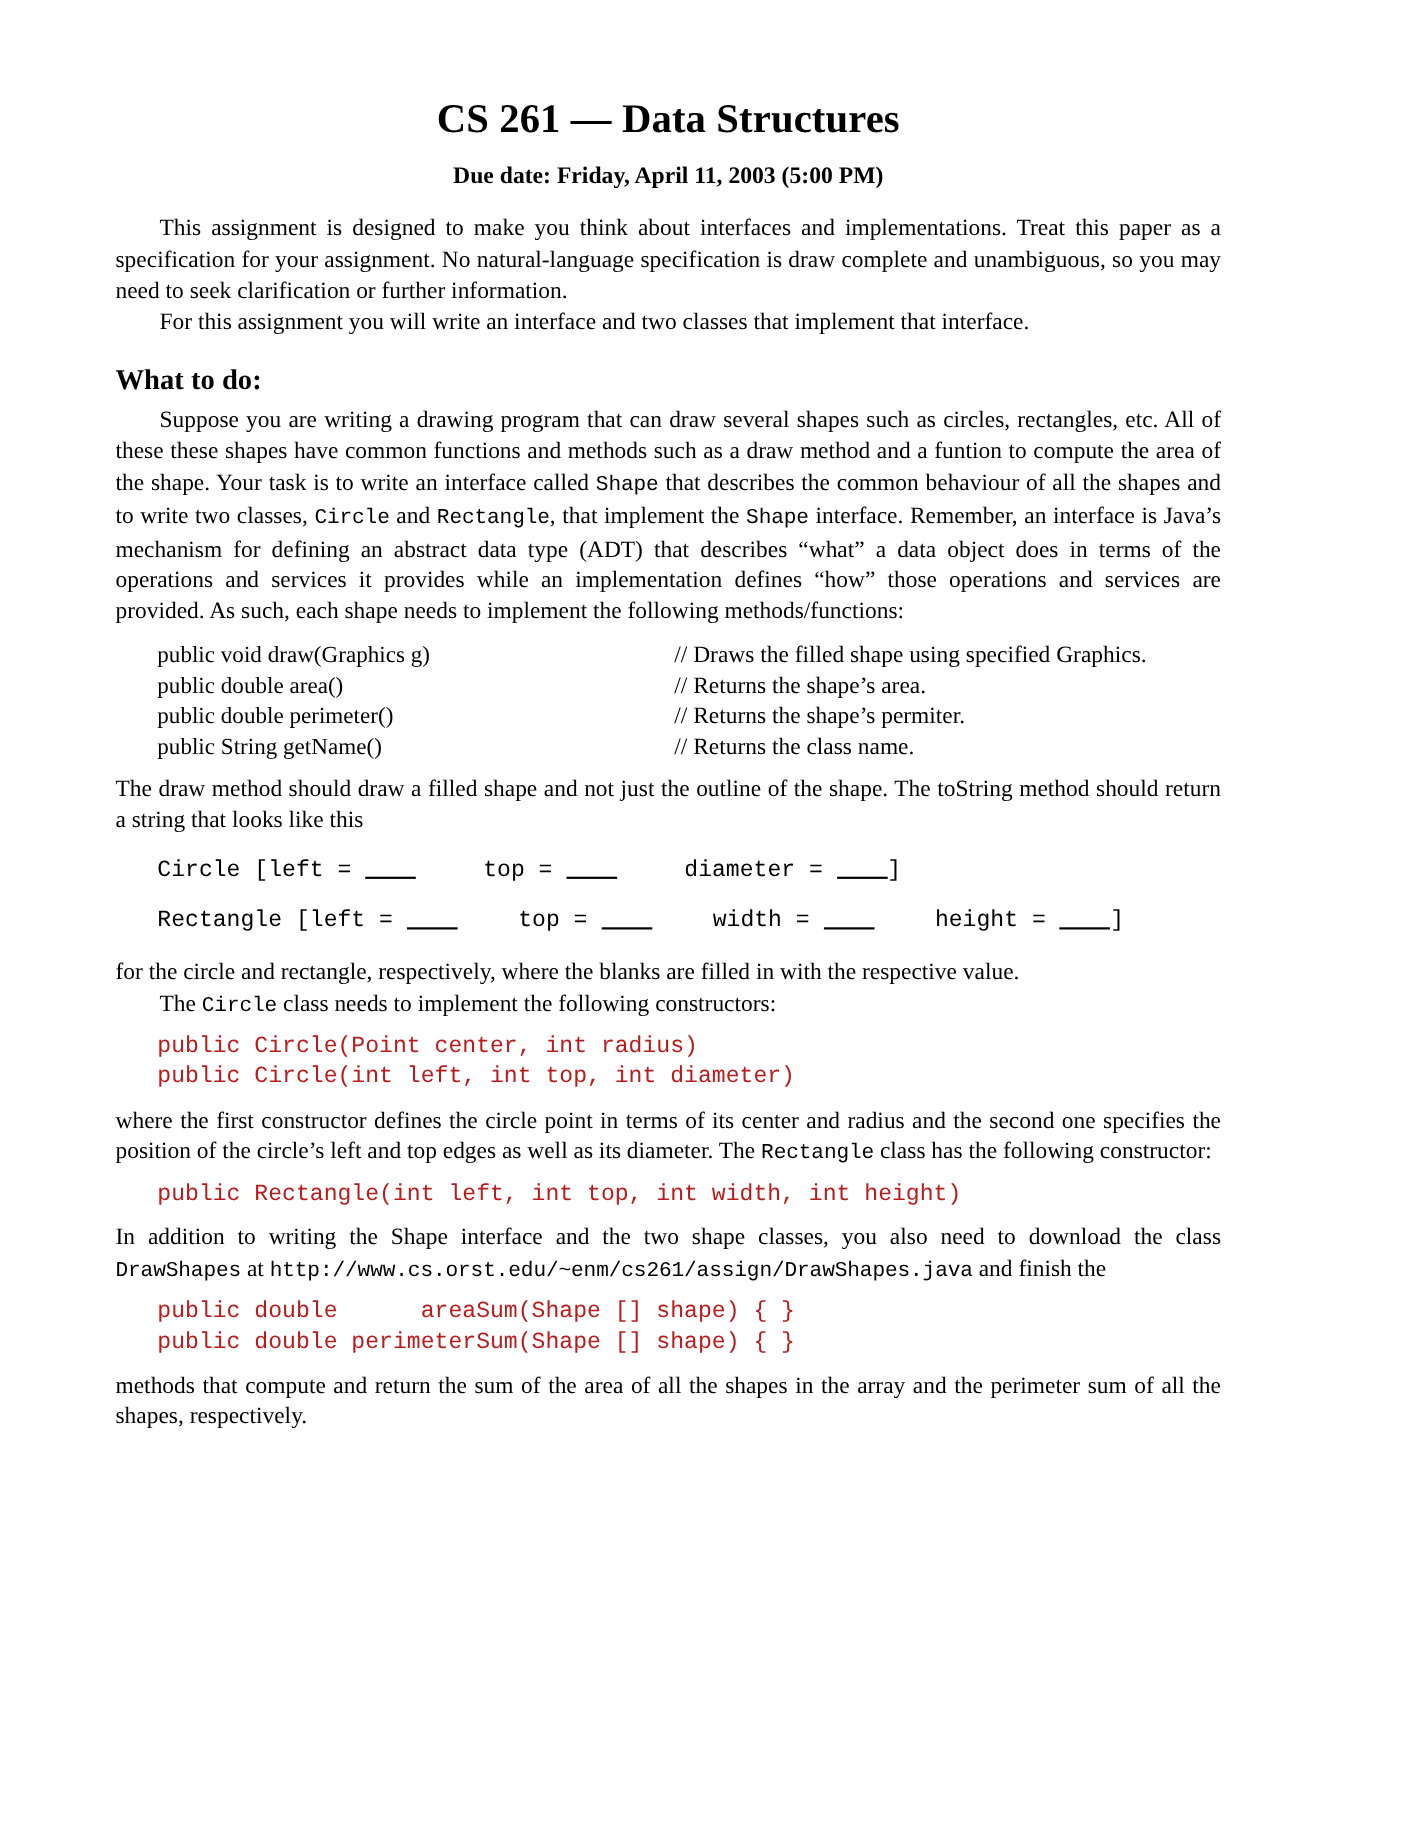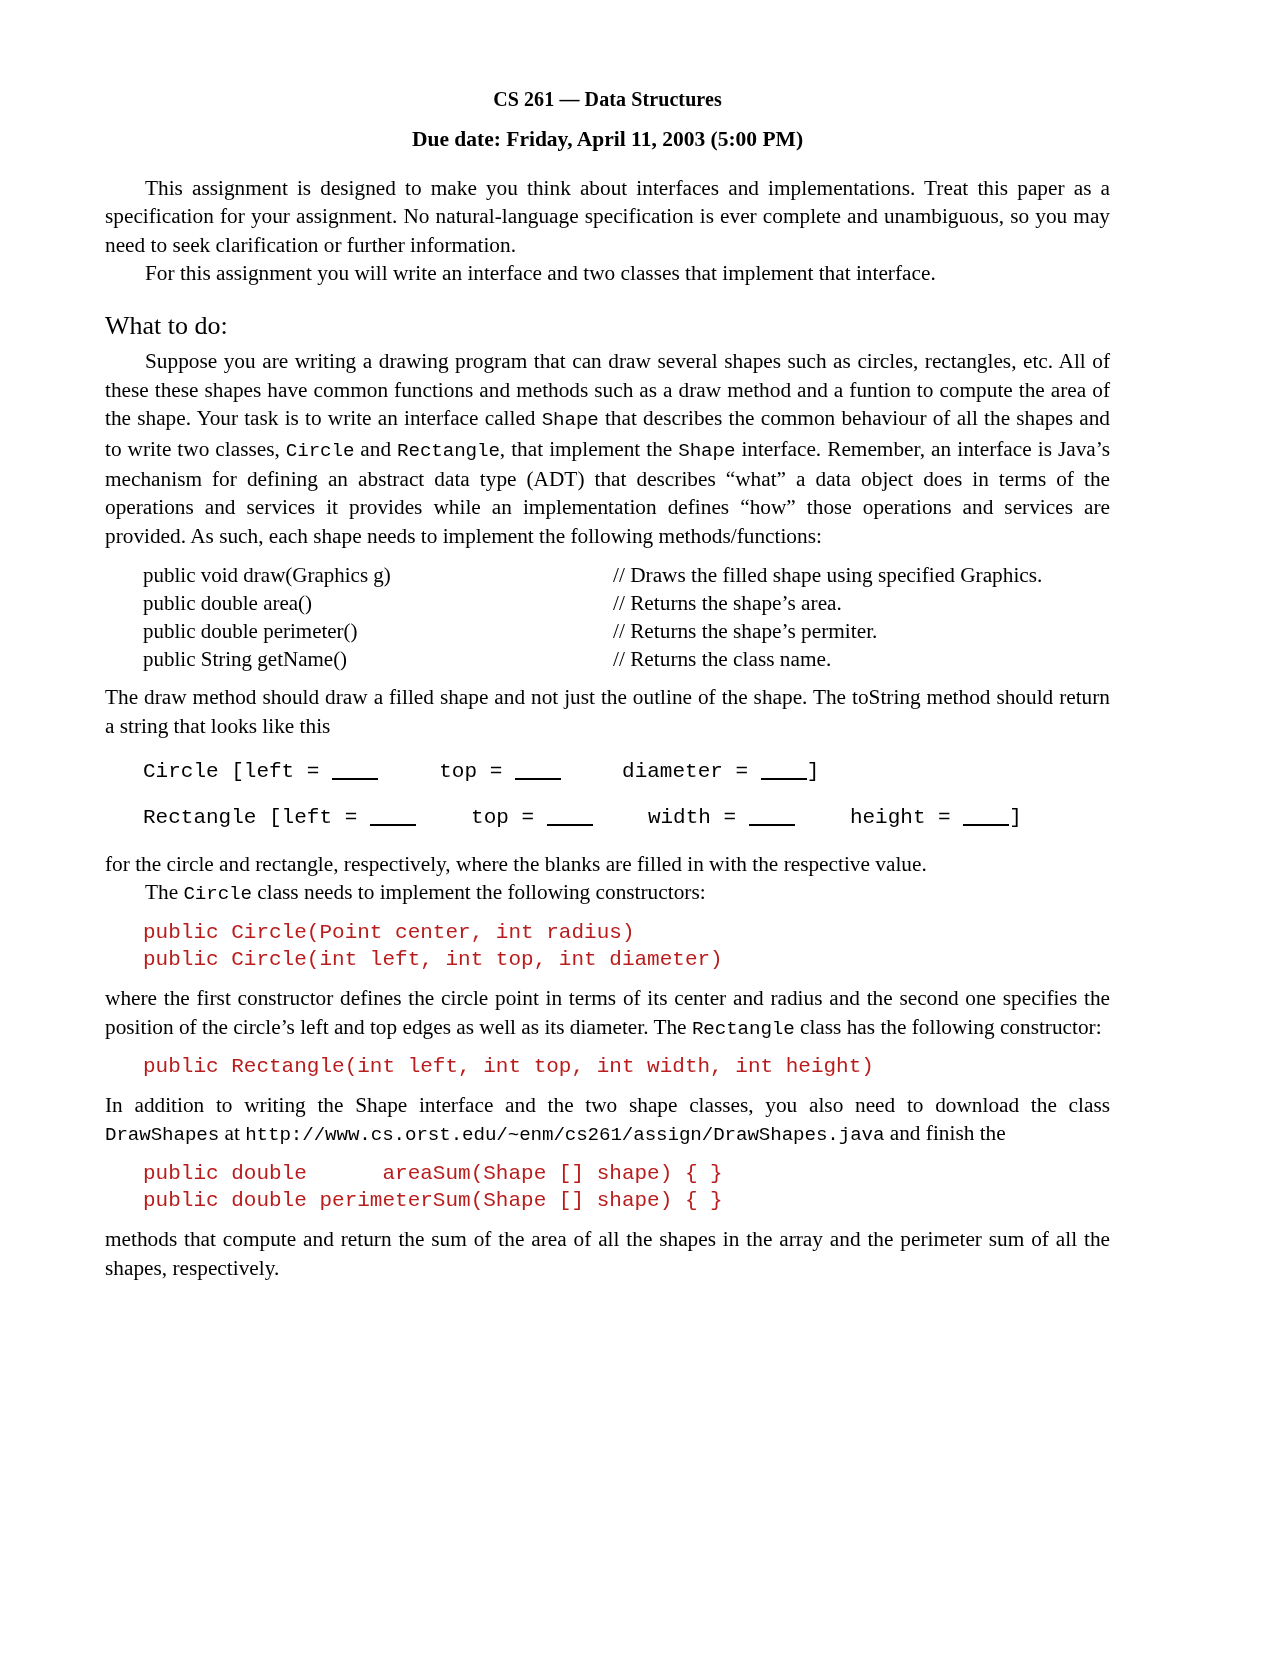--- a/index.html
+++ b/index.html
@@ -16,21 +16,21 @@
   }
   .page {
     width: 1280px;
     height: 1656px;
     box-sizing: border-box;
     padding: 88px 170px 0 105px;
     position: relative;
   }
   .title {
     text-align: center;
-    font-size: 20px;
+    font-size: 37px;
     font-weight: bold;
     letter-spacing: 0.1px;
     margin: 0 0 16px 0;
     line-height: 1.15;
   }
   .subtitle {
     text-align: center;
     font-size: 21.5px;
     font-weight: bold;
     margin: 0 0 14px 0;
@@ -51,21 +51,21 @@
     text-justify: inter-word;
   }
   p.body.indent {
     text-indent: 40px;
   }
   p.body.noindent {
     text-indent: 0;
   }
   h2.section {
     font-size: 26px;
-    font-weight: normal;
+    font-weight: bold;
     margin: 24px 0 6px 0;
     text-align: left;
   }
   .mono {
     font-family: "Liberation Mono", "DejaVu Sans Mono", monospace;
     font-size: 19.2px;
     letter-spacing: -0.1px;
   }
   pre.code {
     font-family: "Liberation Mono", "DejaVu Sans Mono", monospace;
@@ -117,21 +117,21 @@
   .gap2 { display: inline-block; width: 30px; }
 </style>
 </head>
 <body>
 
 <div class="page">
 
   <h1 class="title">CS 261 — Data Structures</h1>
   <div class="duedate">Due date: Friday, April 11, 2003 (5:00 PM)</div>
 
-  <p class="body indent">This assignment is designed to make you think about interfaces and implementations. Treat this paper as a specification for your assignment. No natural-language specification is ever complete and unambiguous, so you may need to seek clarification or further information.</p>
+  <p class="body indent">This assignment is designed to make you think about interfaces and implementations. Treat this paper as a specification for your assignment. No natural-language specification is draw complete and unambiguous, so you may need to seek clarification or further information.</p>
   <p class="body indent">For this assignment you will write an interface and two classes that implement that interface.</p>
 
   <h2 class="section">What to do:</h2>
 
   <p class="body indent"><span>Suppose you are writing a drawing program that can draw several shapes such as circles, rectangles, etc. All of these these shapes have common functions and methods such as a draw method and a funtion to compute the area of the shape. Your task is to write an interface called </span><span class="mono">Shape</span><span> that describes the common behaviour of all the shapes and to write two classes, </span><span class="mono">Circle</span><span> and </span><span class="mono">Rectangle</span><span>, that implement the </span><span class="mono">Shape</span><span> interface. Remember, an interface is Java’s mechanism for defining an abstract data type (ADT) that describes “what” a data object does in terms of the operations and services it provides while an implementation defines “how” those operations and services are provided. As such, each shape needs to implement the following methods/functions:</span></p>
 
   <table class="codetable">
     <tbody>
       <tr>
         <td class="c1">public void draw(Graphics g)</td>

